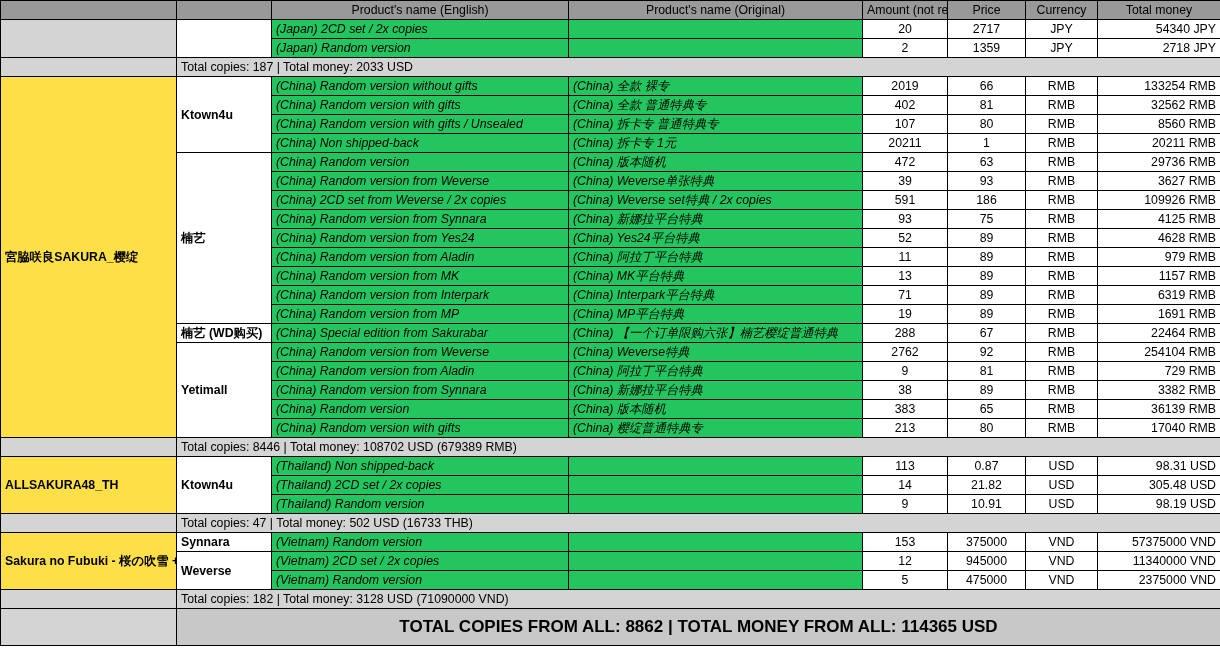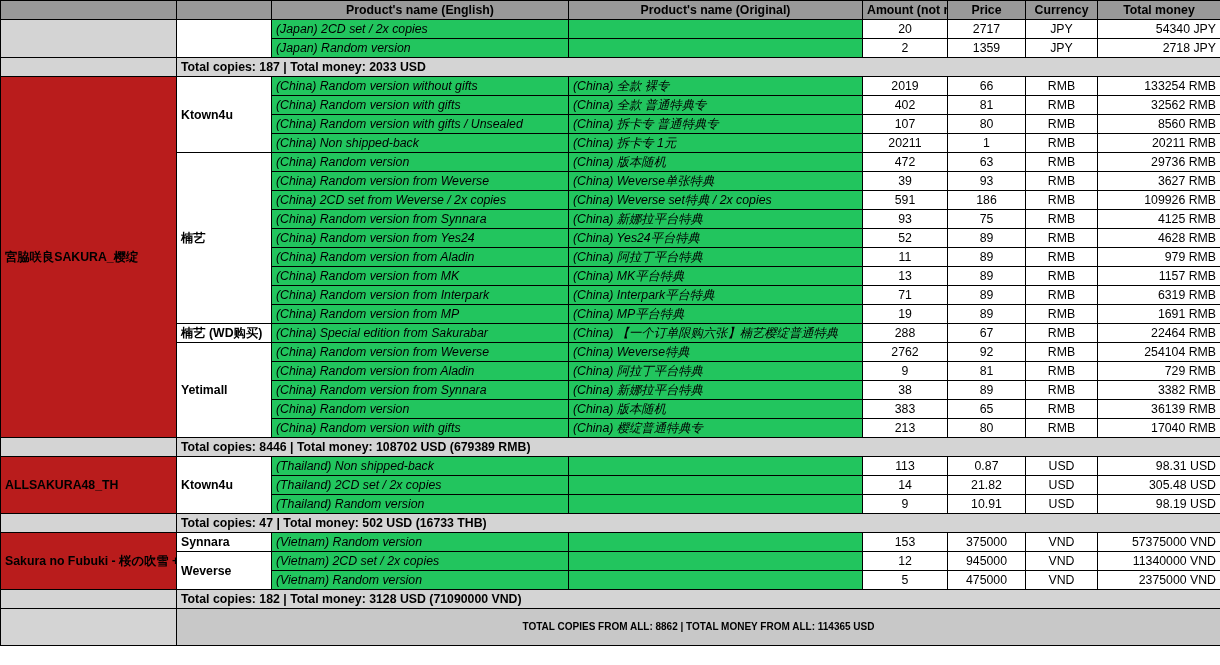--- a/index.html
+++ b/index.html
@@ -36,32 +36,32 @@
   col.c-nameen   { width: 297px; }
   col.c-nameorig { width: 294px; }
   col.c-amount   { width: 85px;  }
   col.c-price    { width: 78px;  }
   col.c-currency { width: 72px;  }
   col.c-total    { width: 123px; }
 
   
   thead th {
     background: #999999;
-    font-weight: bold;
+    font-weight: normal;
     text-align: center;
     height: 30px;
     line-height: 14px;
     white-space: normal;
     font-size: 12.3px;
   }
   th.blank-head { background: #999999; }
 
   
   td.artist {
-    background: #b91c1c;
+    background: #fde047;
     font-weight: bold;
     vertical-align: top;
     white-space: normal;
     line-height: 15px;
     padding-top: 2px;
     font-size: 12.3px;
   }
   td.artist.empty { background: #d4d4d4; }
   td.vendor {
     font-weight: bold;
@@ -77,28 +77,28 @@
   td.num {
     text-align: center;
     background: #ffffff;
   }
   td.total-money {
     text-align: right;
     background: #ffffff;
   }
   tr.subtotal td {
     background: #d4d4d4;
-    font-weight: bold;
+    font-weight: normal;
     text-align: left;
   }
   tr.grand td.grand-cell {
     background: #c8c8c8;
     font-weight: bold;
     text-align: center;
-    font-size: 10px;
+    font-size: 17px;
     height: 36px;
     line-height: 36px;
   }
   tr.grand td.grand-pad {
     background: #d4d4d4;
   }
 </style>
 </head>
 <body>
 

